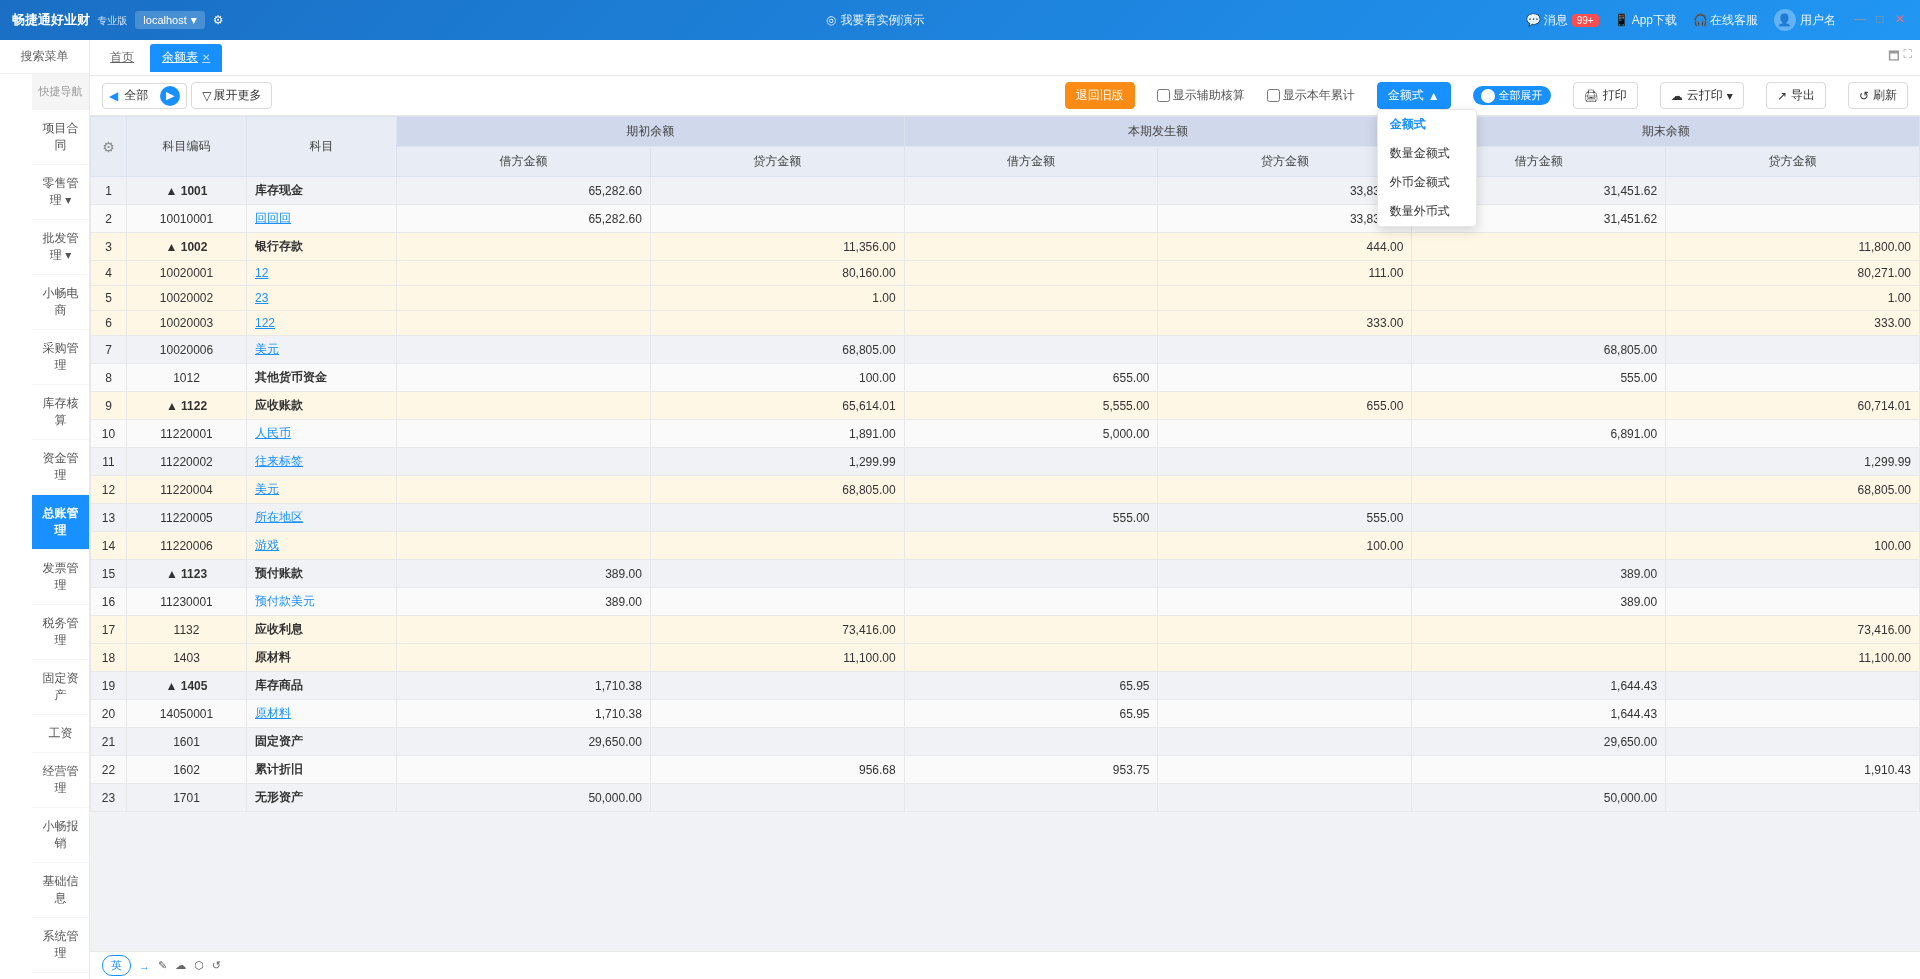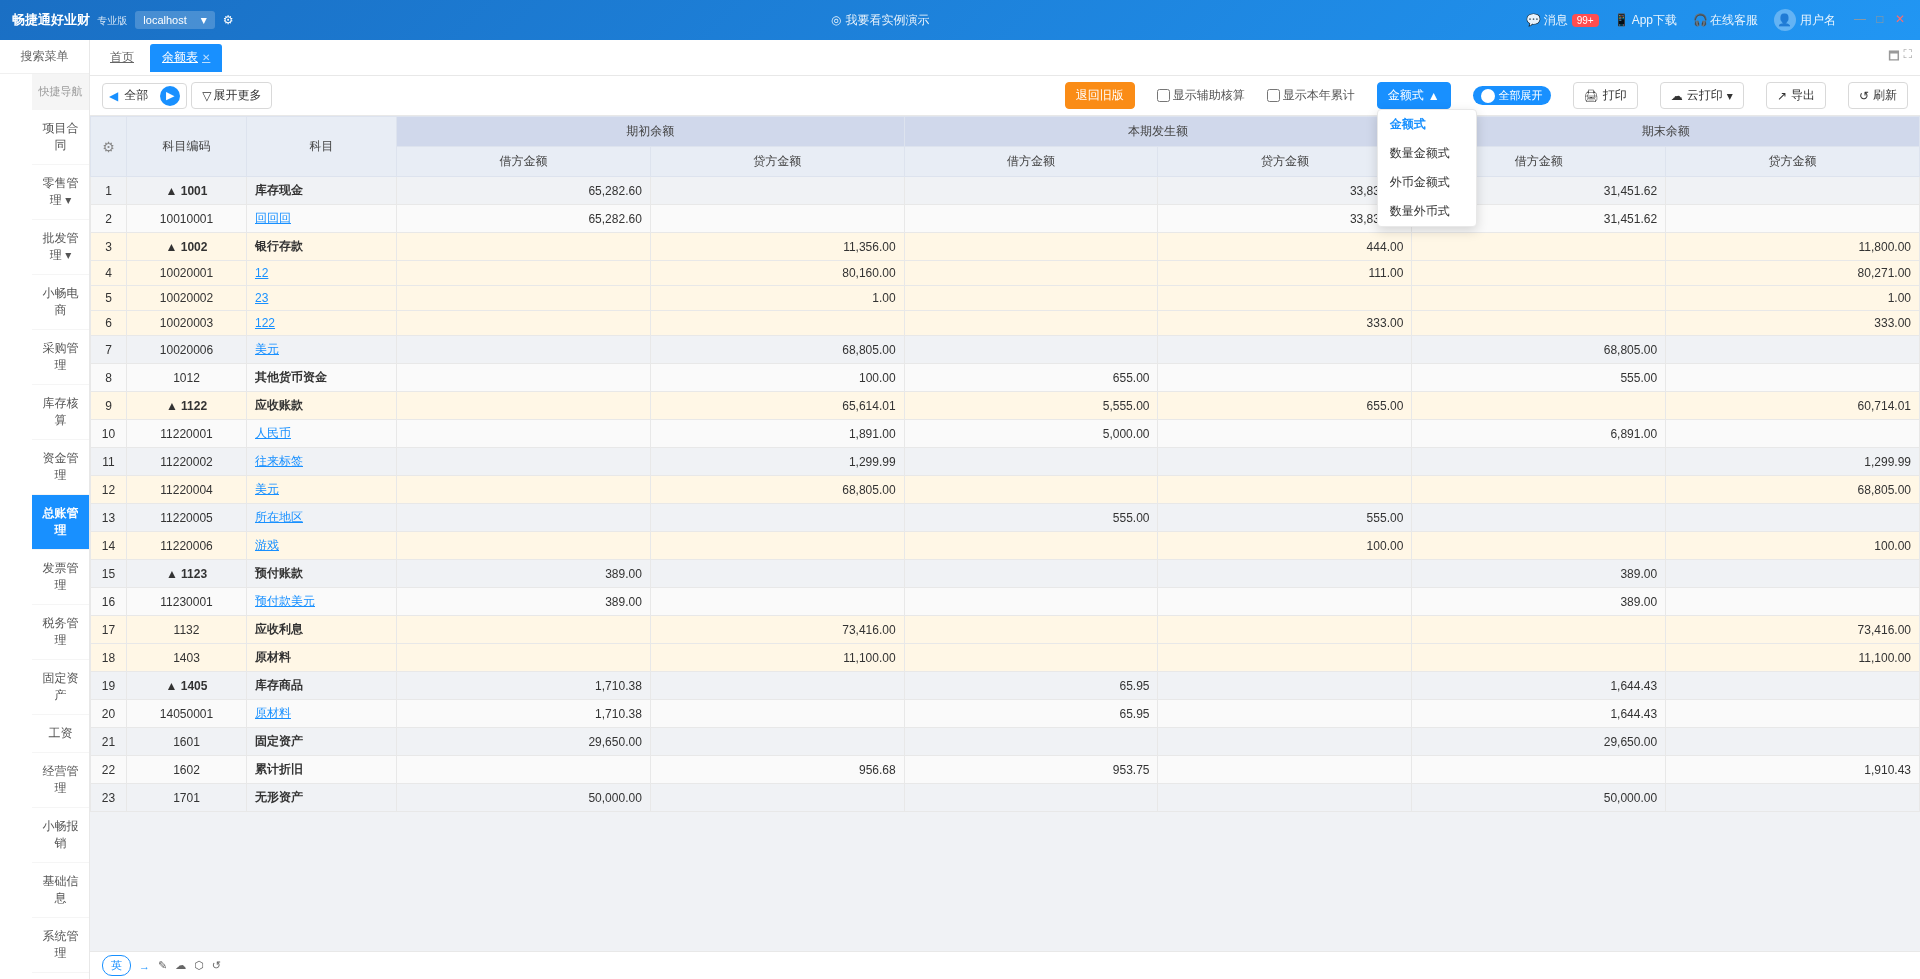--- a/index.html
+++ b/index.html
@@ -280,21 +280,21 @@
   </style>
 </head>
 <body>
 
 <div class="top-bar">
   <div class="top-bar-left">
     <span>
       <span style="font-size:13px;font-weight:bold;">畅捷通好业财</span>
       <span style="font-size:10px;opacity:0.8;margin-left:4px;">专业版</span>
     </span>
-    <div style="background:rgba(255,255,255,0.2);border-radius:3px;padding:2px 8px;cursor:pointer;display:flex;align-items:center;gap:14px;">
+    <div style="background:rgba(255,255,255,0.2);border-radius:3px;padding:2px 8px;cursor:pointer;display:flex;align-items:center;gap:4px;">
       <span style="font-size:11px;">localhost</span>
       <span>▾</span>
     </div>
     <span style="cursor:pointer;">⚙</span>
   </div>
   <div class="top-bar-center">
     <span>◎</span>
     <span>我要看实例演示</span>
   </div>
   <div class="top-bar-right">
@@ -619,21 +619,21 @@
       <td class="num">389.00</td>
       <td class="num"></td>
       <td class="num"></td>
       <td class="num"></td>
       <td class="num">389.00</td>
       <td class="num"></td>
     </tr>
               <tr>
       <td class="center">16</td>
       <td class="center" style="">  11230001</td>
-      <td style="text-decoration:underline;color:#1890ff;cursor:pointer;">预付款美元</td>
+      <td style="color:#1890ff;cursor:pointer;">预付款美元</td>
       <td class="num">389.00</td>
       <td class="num"></td>
       <td class="num"></td>
       <td class="num"></td>
       <td class="num">389.00</td>
       <td class="num"></td>
     </tr>
               <tr class="row-highlight">
       <td class="center">17</td>
       <td class="center" style="">1132</td>

